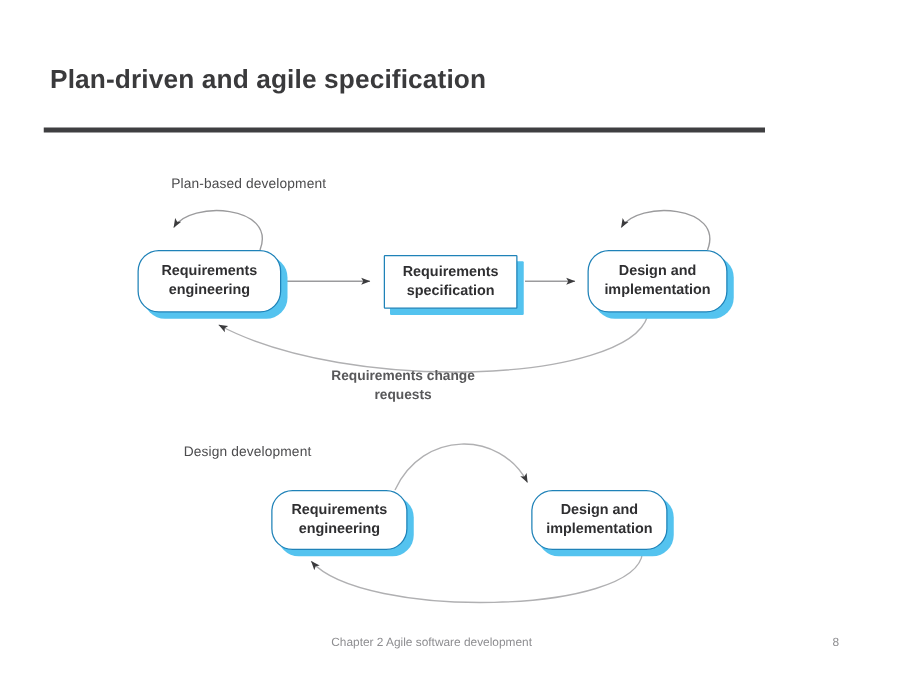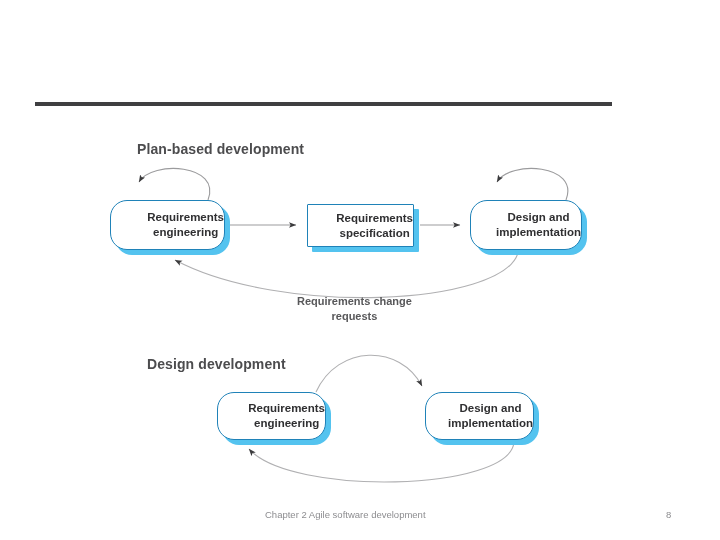--- a/index.html
+++ b/index.html
@@ -57,51 +57,50 @@
     left: 0;
     top: 0;
     width: 500px;
     height: 370px;
     overflow: visible;
   }
 
   
   .section-caption {
     position: absolute;
-    font-size: 14px;
-    font-weight: bold;
+    font-size: 11px;
+    font-weight: normal;
     color: #4c4c4e;
     white-space: nowrap;
     letter-spacing: 0.1px;
   }
   .caption-plan  { left: 27px;  top: 21px; }
   .caption-agile { left: 37px;  top: 236px; }
 
   
   .edge-label {
     position: absolute;
     font-size: 11px;
     font-weight: bold;
     color: #58585a;
     text-align: center;
     line-height: 1.38;
     white-space: nowrap;
-    margin-left: 32px;
   }
   .label-change { left: 155px; top: 174px; }
 
   
   .node {
     position: absolute;
     box-sizing: border-box;
     background: #ffffff;
     border: 1.6px solid #1f82b8;
     display: flex;
     align-items: center;
-    justify-content: flex-end;
+    justify-content: center;
     text-align: center;
     font-size: 11.5px;
     font-weight: bold;
     color: #2f2f31;
     line-height: 1.3;
     z-index: 3;
   }
   .node.rounded { border-radius: 17px; }
   .node.sharp   { border-radius: 1px; }
 
@@ -147,20 +146,21 @@
     top: 509px;
     font-size: 9.5px;
     color: #8d8d90;
   }
 </style>
 </head>
 <body>
 
 <div class="slide">
 
+  <div class="slide-title">Plan-driven and agile specification</div>
 
   <div class="title-rule"></div>
 
   <div class="diagram">
 
     <svg viewBox="0 0 500 370">
       <defs>
         <marker id="ah" markerWidth="9" markerHeight="9" refX="6.4" refY="3.1" orient="auto" markerUnits="strokeWidth">
           <path d="M0,0.5 L6.6,3.1 L0,5.7 L1.5,3.1 Z" fill="#3b3b3d"></path>
         </marker>

